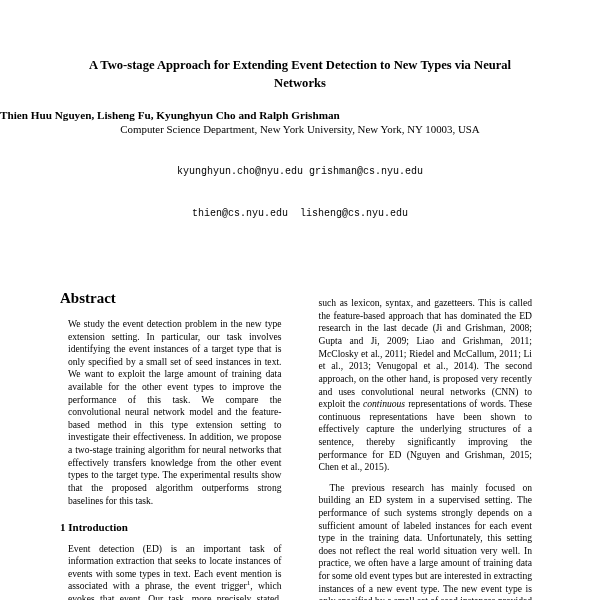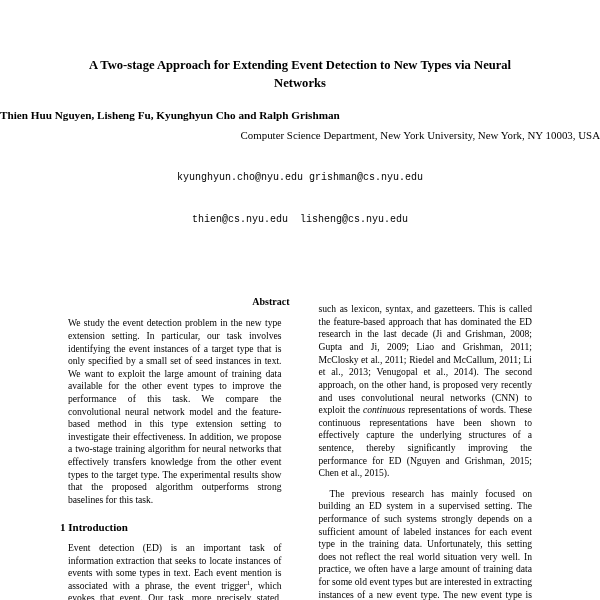--- a/index.html
+++ b/index.html
@@ -20,22 +20,22 @@
     font-weight: bold;
     font-size: 12.6px;
     line-height: 1.4;
   }
   .authors-line {
     margin-top: 17px;
     font-weight: bold;
     font-size: 11.2px;
   }
   .affiliation-line {
-    margin-top: 8px;
-    text-align: right;
+    margin-top: 2px;
+    text-align: center;
     font-size: 10.9px;
   }
   .email-block {
     margin-top: 2px;
     text-align: center;
     font-family: "Liberation Mono", "DejaVu Sans Mono", monospace;
     font-size: 10px;
     line-height: 1.4;
     white-space: pre;
   }
@@ -46,23 +46,23 @@
     margin-top: 40px;
   }
   .col {
     flex: 1;
     min-width: 0;
     font-size: 9.6px;
     line-height: 1.315;
     text-align: justify;
   }
   .abstract-heading {
-    text-align: right;
+    text-align: left;
     font-weight: bold;
-    font-size: 10px;
+    font-size: 15px;
     margin: 0 0 9px 0;
   }
   .section-heading {
     font-weight: bold;
     font-size: 11px;
     margin: 13px 0 8px 0;
   }
   .para { margin: 8px; }
   .para + .para { text-indent: 11px; }
   .italic { font-style: italic; }

